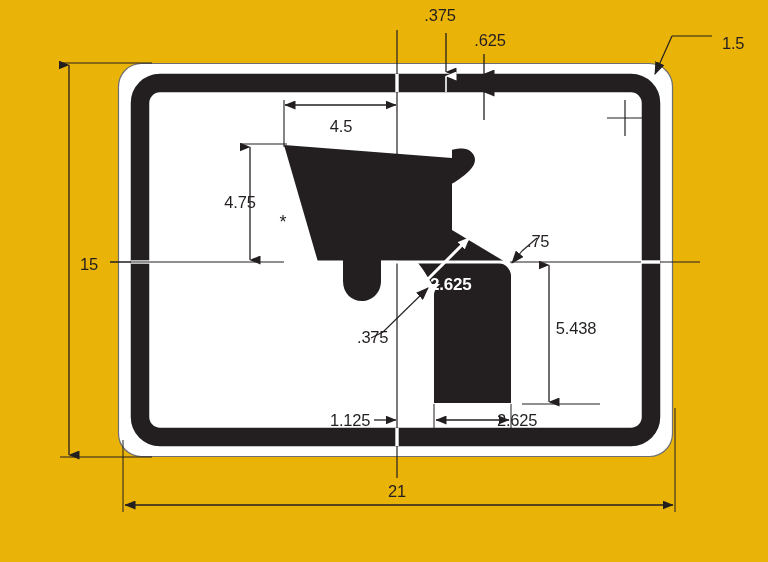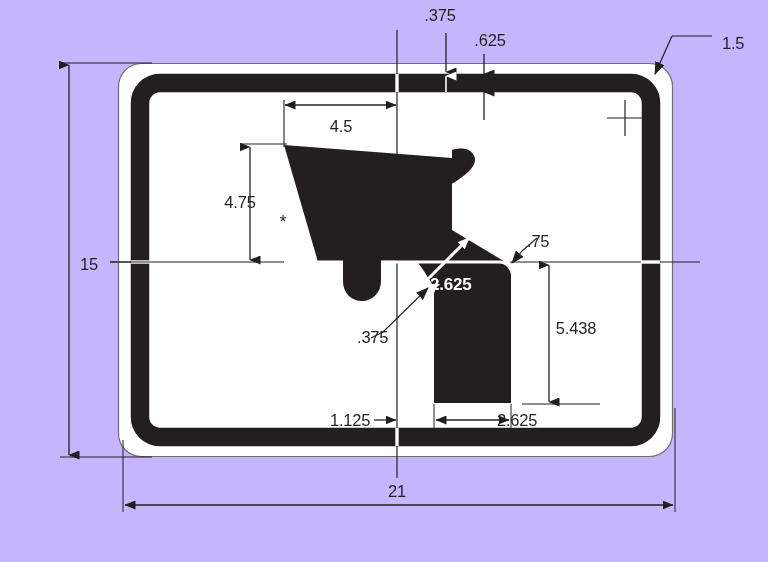--- a/index.html
+++ b/index.html
@@ -11,21 +11,21 @@
   body {
     width: 768px;
     height: 562px;
     overflow: hidden;
     font-family: "Liberation Sans", sans-serif;
   }
   #drawing-root {
     position: relative;
     width: 768px;
     height: 562px;
-    background: #c4b5fd;
+    background: #eab308;
   }
   svg.sheet {
     position: absolute;
     left: 0;
     top: 0;
     width: 768px;
     height: 562px;
     display: block;
   }
   text.dim {

